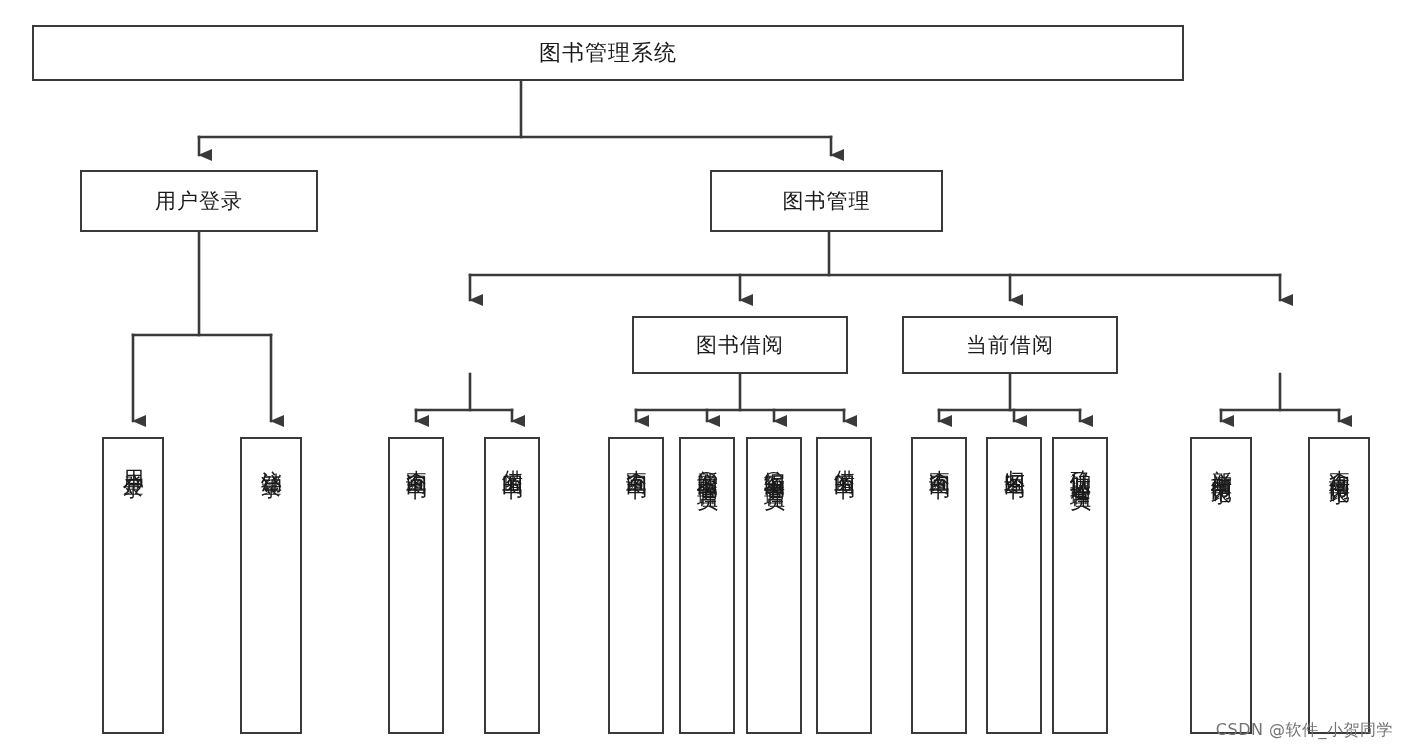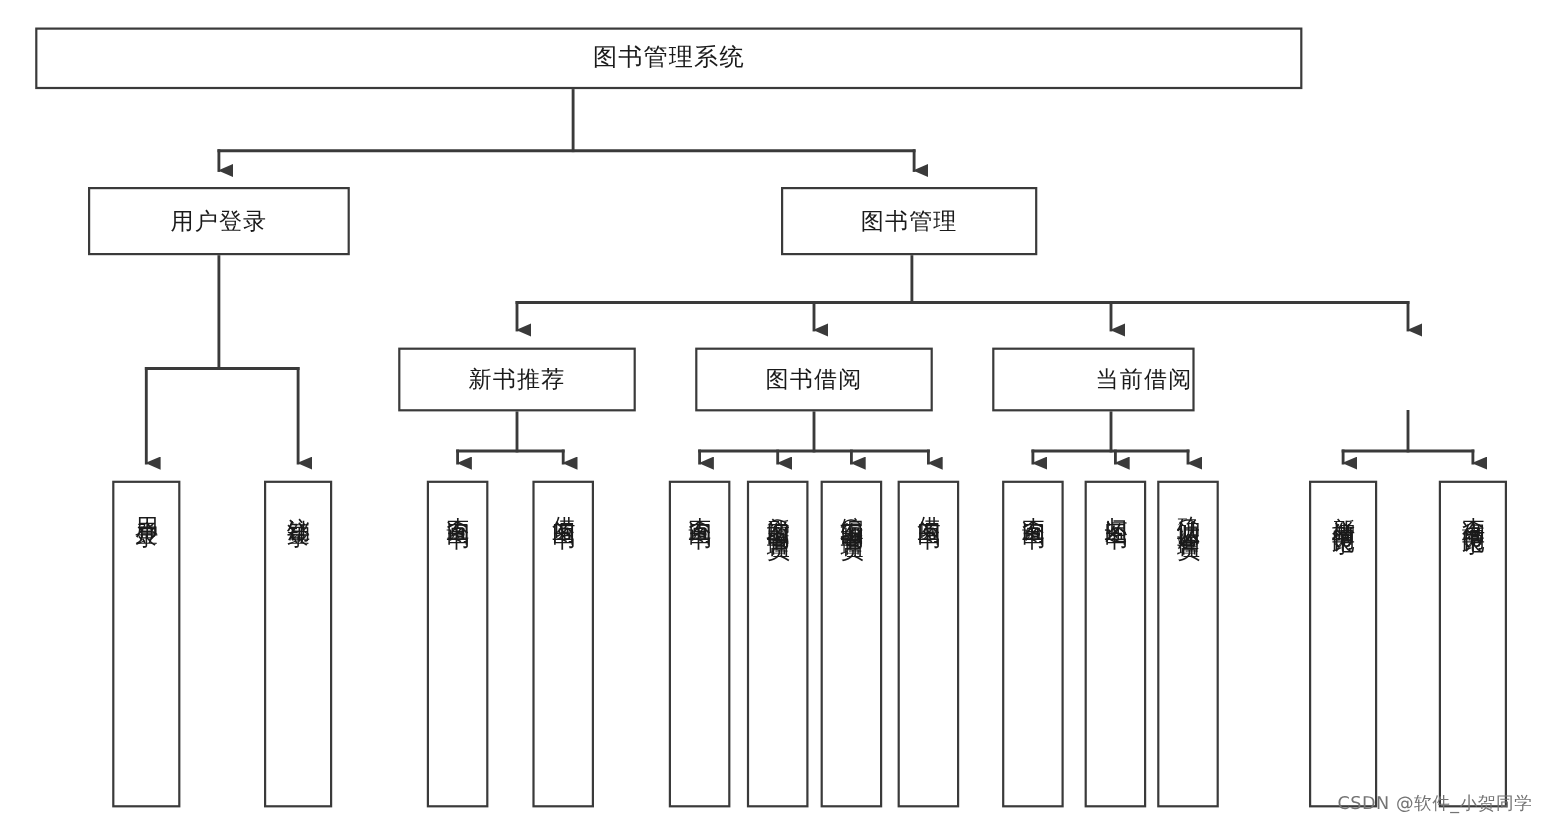--- a/index.html
+++ b/index.html
@@ -129,27 +129,24 @@
     <span class="label">图书管理系统</span>
   </div>
 
   <div class="node branch" style="left: 80px; top: 170px; width: 238px; height: 62px;">
     <span class="label">用户登录</span>
   </div>
   <div class="node branch" style="left: 710px; top: 170px; width: 233px; height: 62px;">
     <span class="label">图书管理</span>
   </div>
 
-  <div class="node branch" style="left: 362px; top: 316px; width: 216px; height: 58px;">
-    <span class="label">新书推荐</span>
-  </div>
   <div class="node branch" style="left: 632px; top: 316px; width: 216px; height: 58px;">
     <span class="label">图书借阅</span>
   </div>
-  <div class="node branch" style="left: 902px; top: 316px; width: 184px; height: 58px; justify-content: flex-end;">
+  <div class="node branch" style="left: 902px; top: 316px; width: 216px; height: 58px;">
     <span class="label">当前借阅</span>
   </div>
 
   <div class="node leaf" style="left: 102px; top: 437px; width: 62px; height: 297px;">
     <span class="label">用户登录</span>
   </div>
   <div class="node leaf" style="left: 240px; top: 437px; width: 62px; height: 297px;">
     <span class="label">注销登录</span>
   </div>
   <div class="node leaf" style="left: 388px; top: 437px; width: 56px; height: 297px;">

